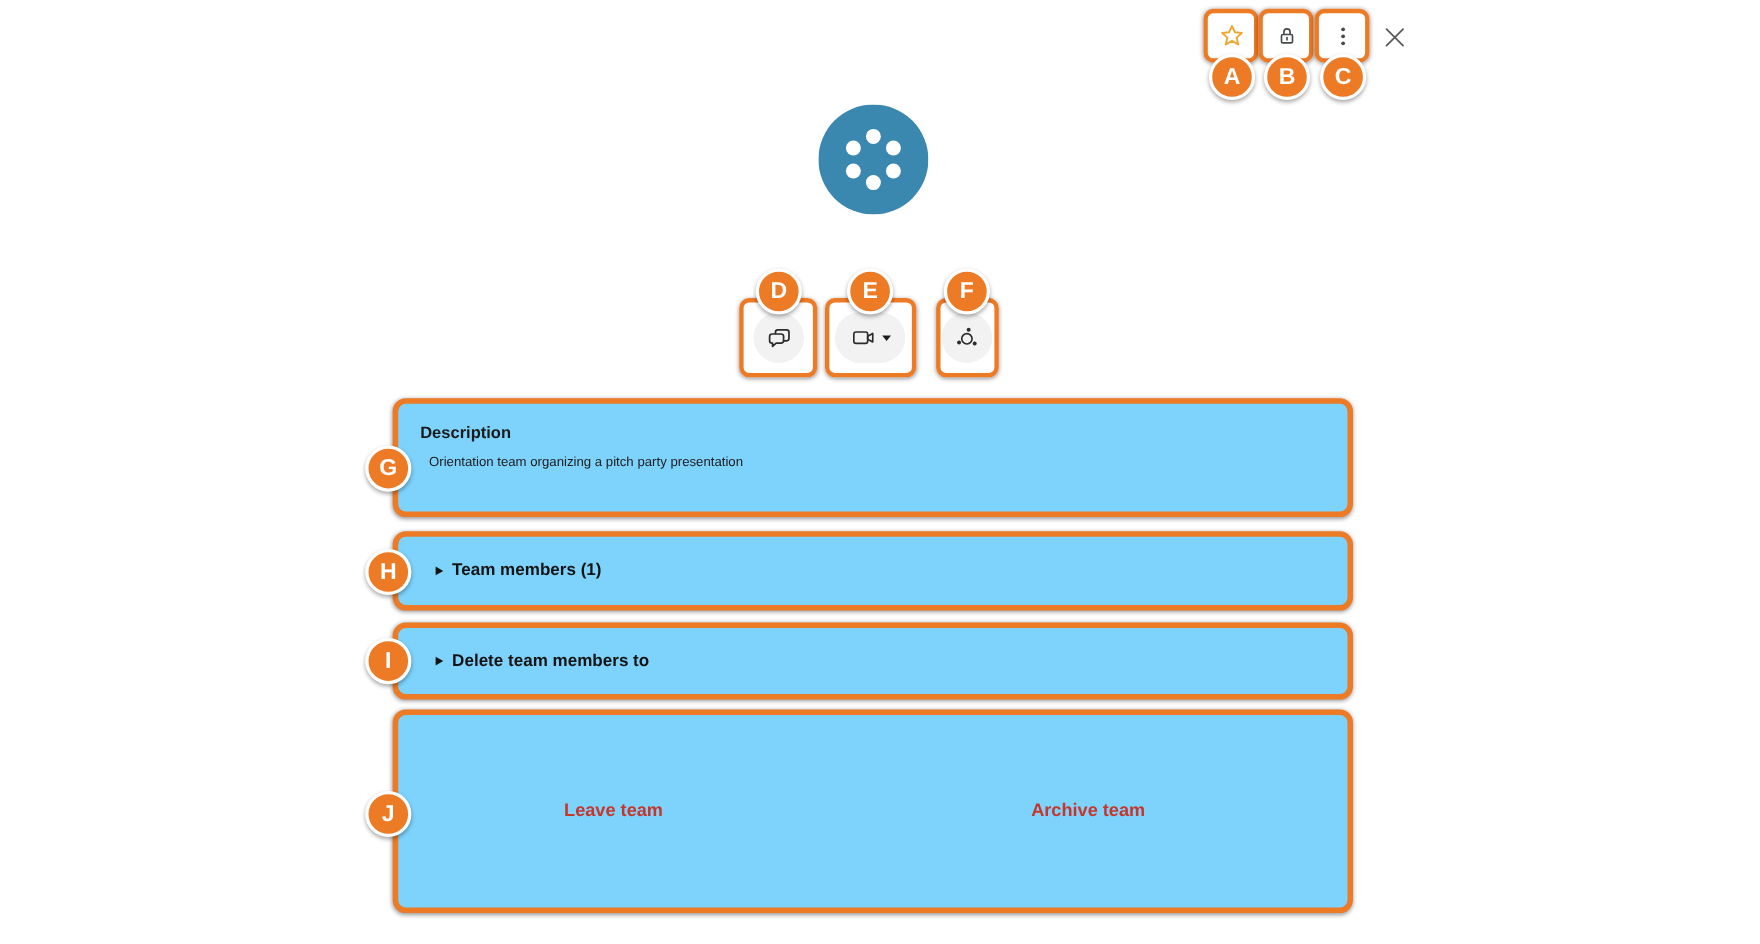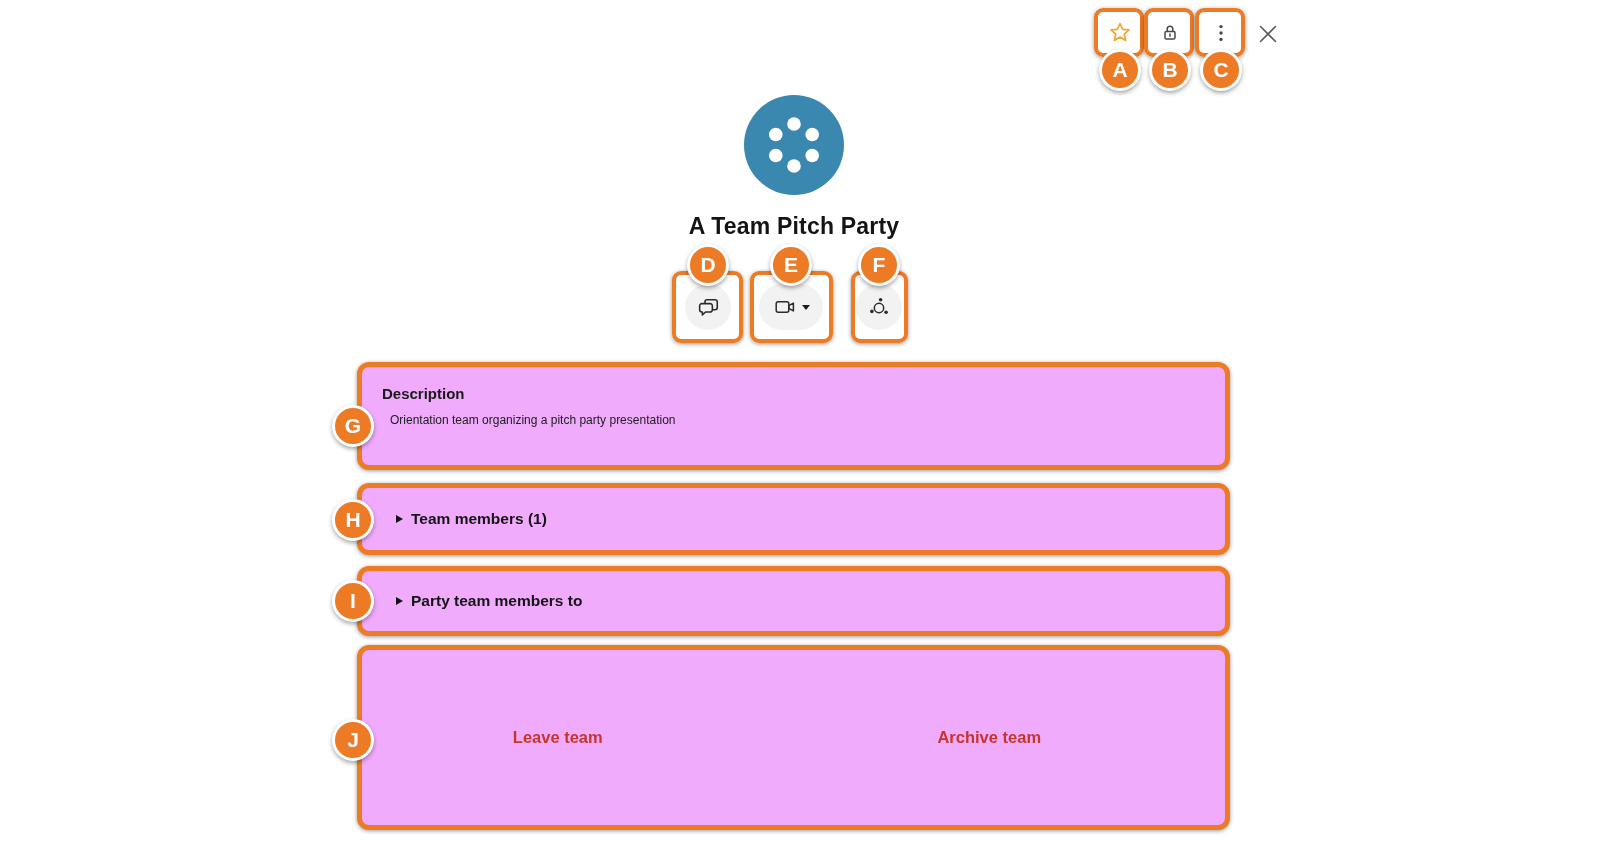--- a/index.html
+++ b/index.html
@@ -43,21 +43,21 @@
     display:flex; align-items:center; justify-content:center; gap:5px;
     cursor:pointer; z-index:2;
   }
   .caret-down {
     width:0; height:0; border-left:4.5px solid transparent;
     border-right:4.5px solid transparent; border-top:5px solid #1c1c1c;
   }
 
   
   .card {
-    position:absolute; left:357px; width:873px; background:#f0abfc;
+    position:absolute; left:357px; width:873px; background:#7dd3fc;
     border:5px solid #ED7A25; border-radius:12px;
     box-shadow:0 1px 4px rgba(0,0,0,.40); z-index:3;
   }
   .desc-label { position:absolute; left:20px; top:18px; font-size:15px; font-weight:bold; color:#1a1a1a; }
   .desc-text  { position:absolute; left:28px; top:46px; font-size:12px; color:#202020; }
 
   .section-row {
     display:flex; align-items:center; height:100%;
     padding-left:34px; cursor:pointer;
   }
@@ -128,21 +128,20 @@
         <circle cx="50" cy="50" r="50" fill="#3A87AF"></circle>
         <circle cx="50" cy="29" r="6.8" fill="#fff"></circle>
         <circle cx="68.2" cy="39.5" r="6.8" fill="#fff"></circle>
         <circle cx="68.2" cy="60.5" r="6.8" fill="#fff"></circle>
         <circle cx="50" cy="71" r="6.8" fill="#fff"></circle>
         <circle cx="31.8" cy="60.5" r="6.8" fill="#fff"></circle>
         <circle cx="31.8" cy="39.5" r="6.8" fill="#fff"></circle>
       </svg>
     </span>
   </div>
-  <div class="team-title">A Team Pitch Party</div>
 
   <div class="round-btn" style="left:685px; top:284px; width:46px;">
     <span>
       <svg width="25" height="25" viewBox="0 0 24 24">
         <rect x="8.6" y="4.6" width="11.8" height="9.6" rx="2.1" fill="none" stroke="#2B2B2B" stroke-width="1.5"></rect>
         <path d="M5.6 8.3 h8 a2.1 2.1 0 0 1 2.1 2.1 v3.8 a2.1 2.1 0 0 1 -2.1 2.1 H9.2 l-3.1 2.8 v-2.8 h-.5 a2.1 2.1 0 0 1 -2.1 -2.1 v-3.8 a2.1 2.1 0 0 1 2.1 -2.1 z" fill="#f2f2f2" stroke="#2B2B2B" stroke-width="1.5" stroke-linejoin="round"></path>
       </svg>
     </span>
   </div>
   <div class="round-btn" style="left:759px; top:284px; width:64px;">
@@ -182,21 +181,21 @@
     <div class="section-row">
       <span class="tri"></span>
       <span class="section-label">Team members (1)</span>
     </div>
   </div>
   <div class="mark-badge" style="left:332px; top:499px;">H</div>
 
   <div class="card" style="top:566px; height:70px;">
     <div class="section-row">
       <span class="tri"></span>
-      <span class="section-label">Party team members to</span>
+      <span class="section-label">Delete team members to</span>
     </div>
   </div>
   <div class="mark-badge" style="left:332px; top:580px;">I</div>
 
   <div class="card" style="top:645px; height:185px;">
     <div class="danger-list">
       <div class="danger-row">Leave team</div>
       <div class="divider"></div>
       <div class="danger-row">Archive team</div>
       <div class="divider"></div>

